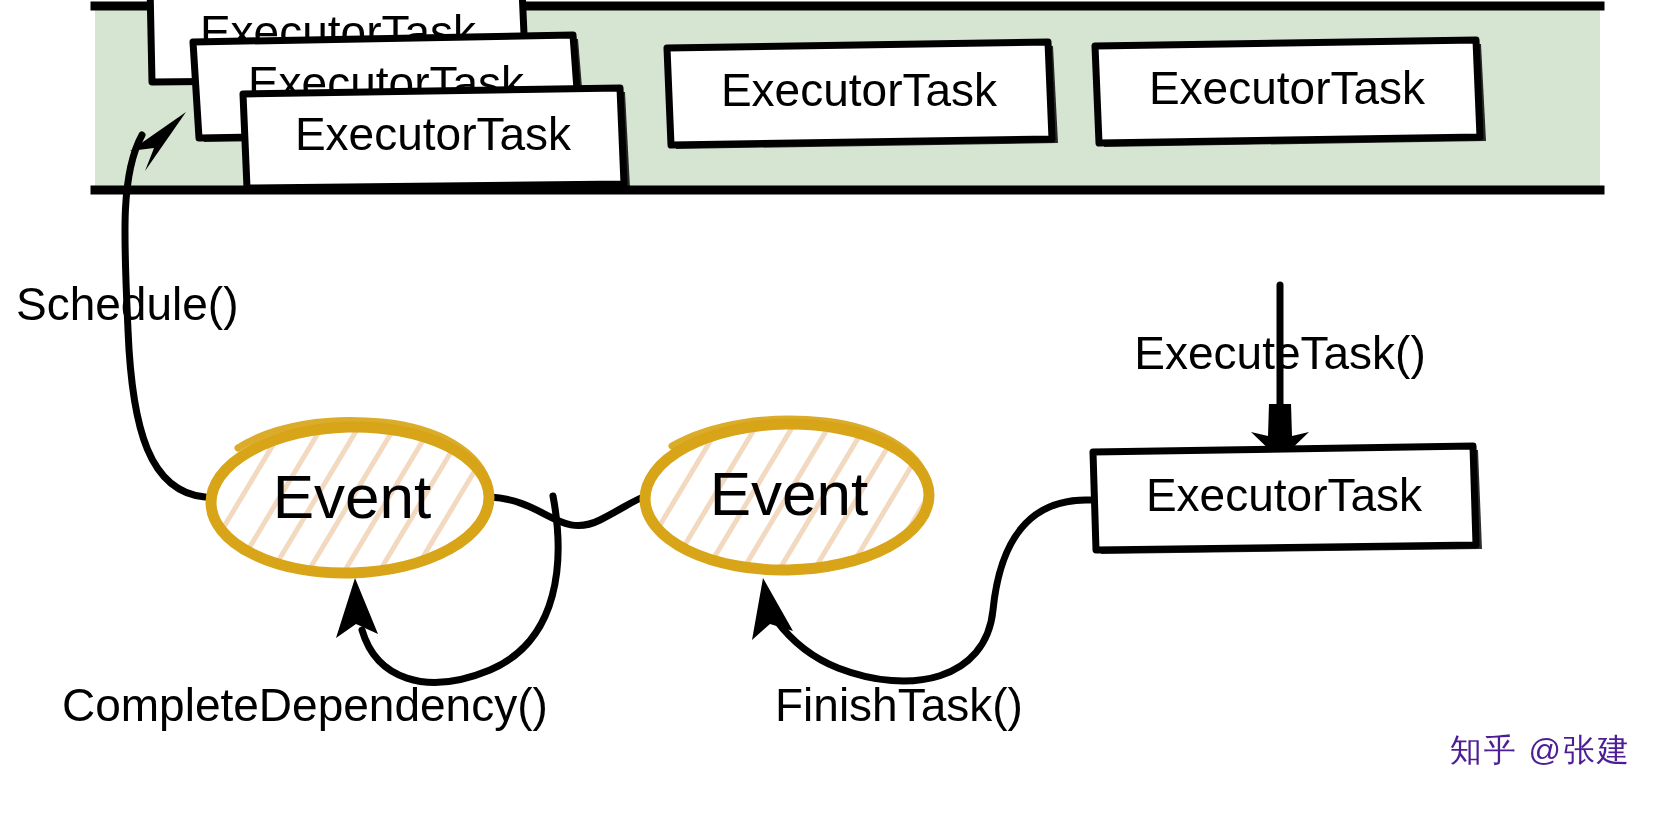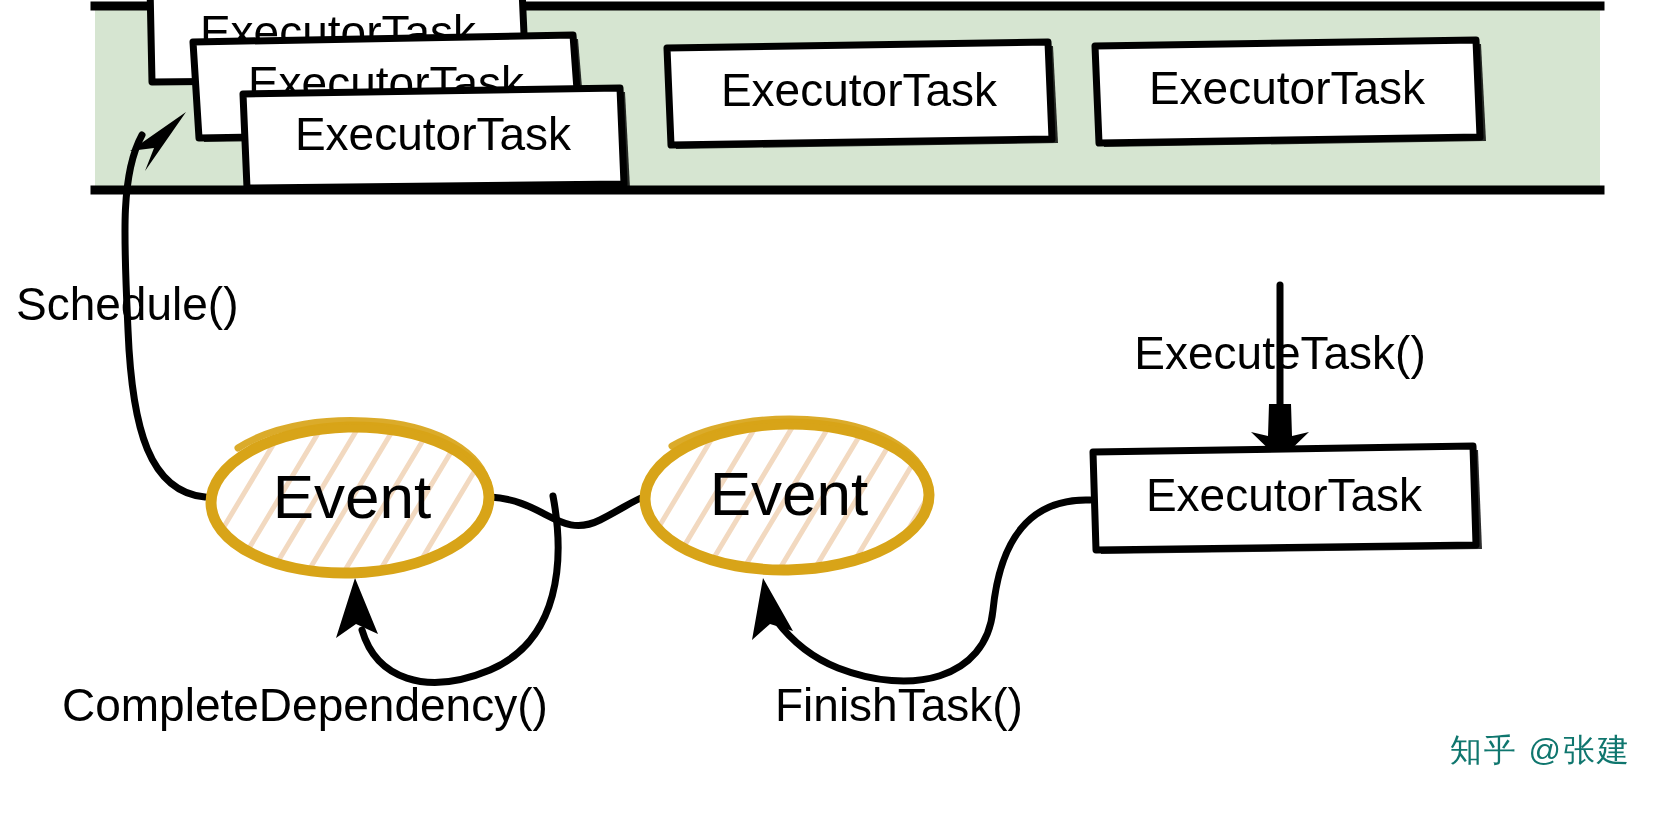--- a/index.html
+++ b/index.html
@@ -87,21 +87,21 @@
     font-size: 46px;
     dominant-baseline: middle;
   }
 
   .watermark {
     position: absolute;
     right: 24px;
     bottom: 62px;
     font-family: "Liberation Sans", sans-serif;
     font-size: 32px;
-    color: #0f766e;
+    color: #4c1d95;
     letter-spacing: 2px;
     white-space: nowrap;
     user-select: none;
     text-align: right;
   }
 </style>
 </head>
 <body>
 
 <div id="canvas">

